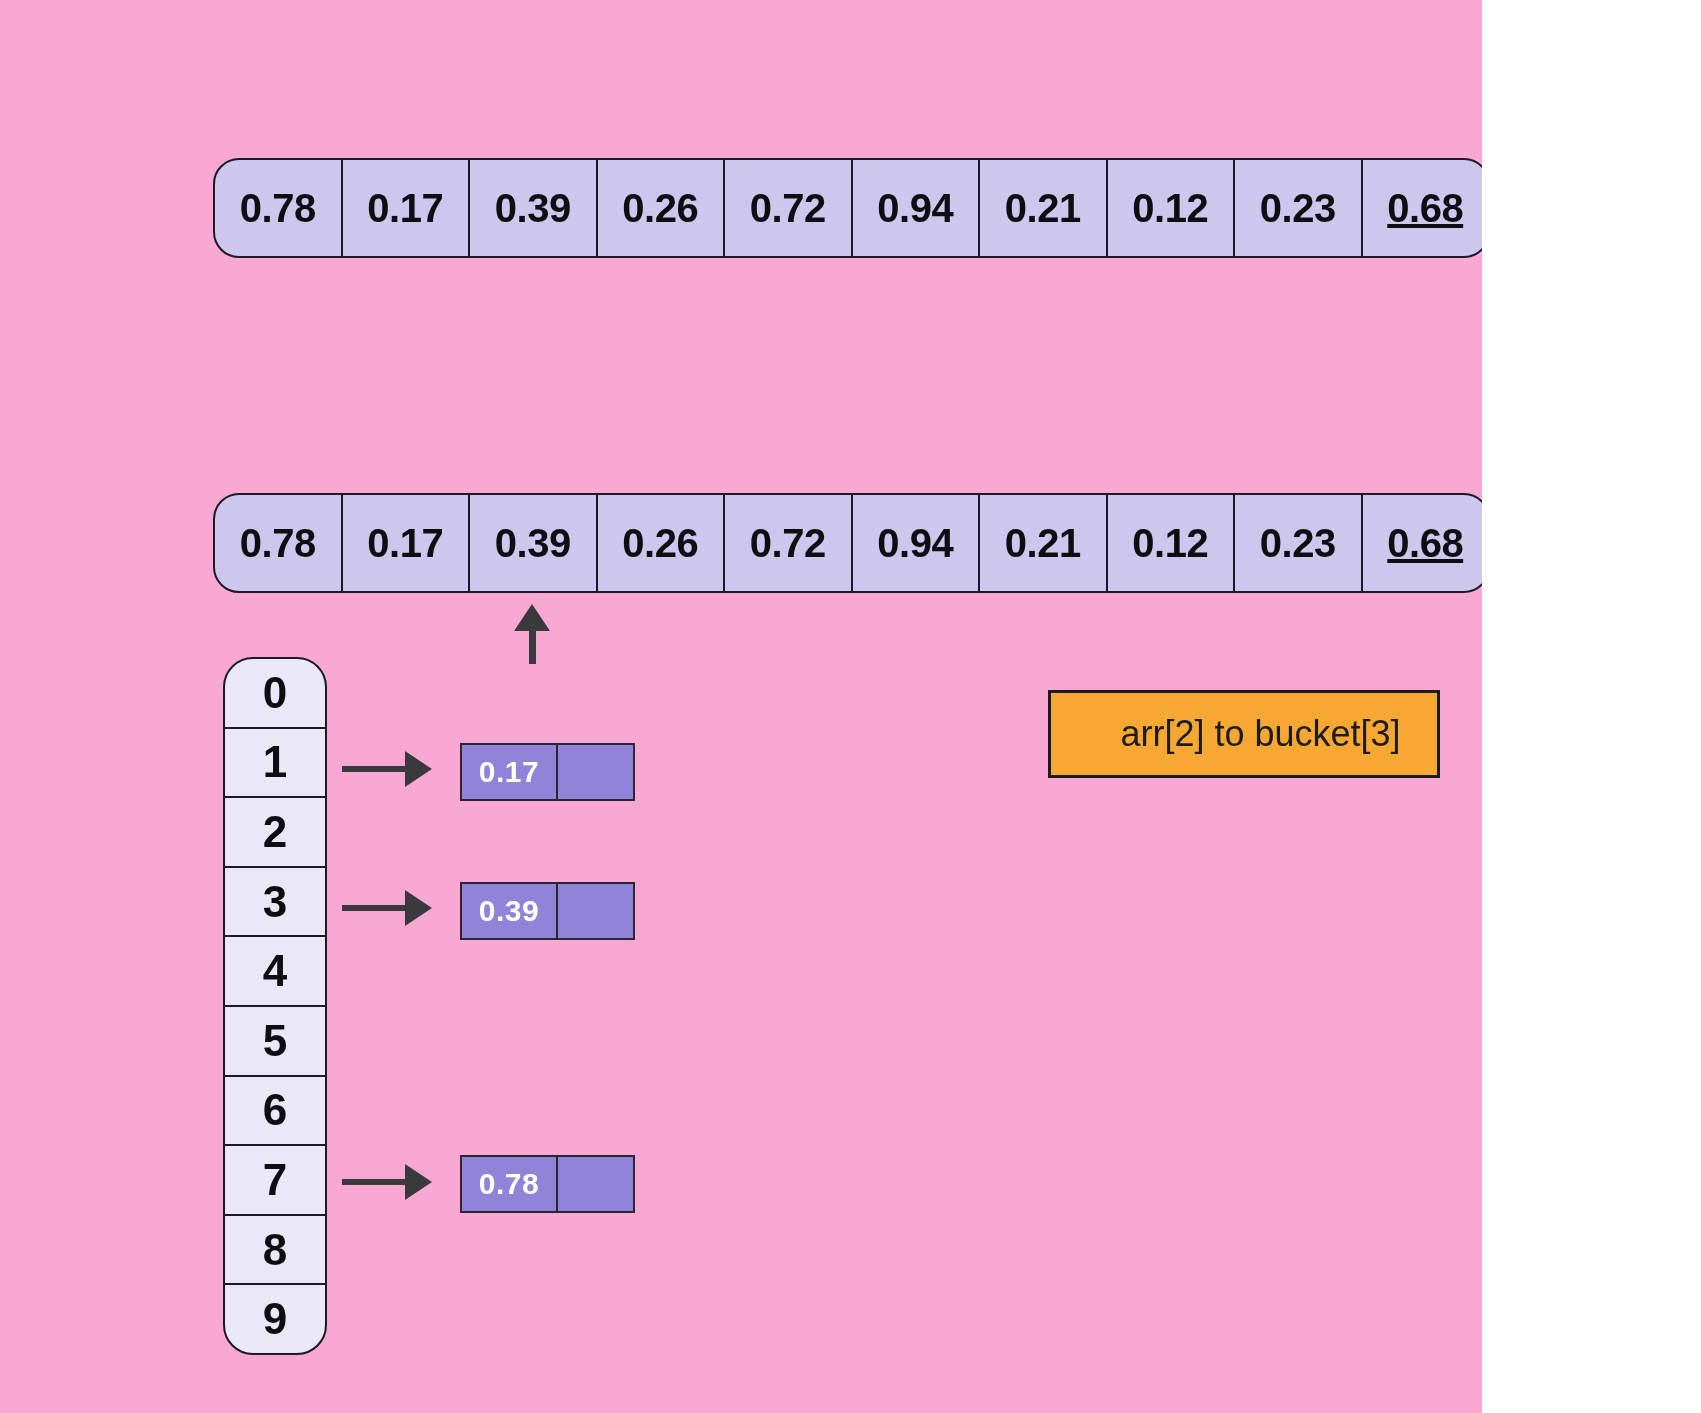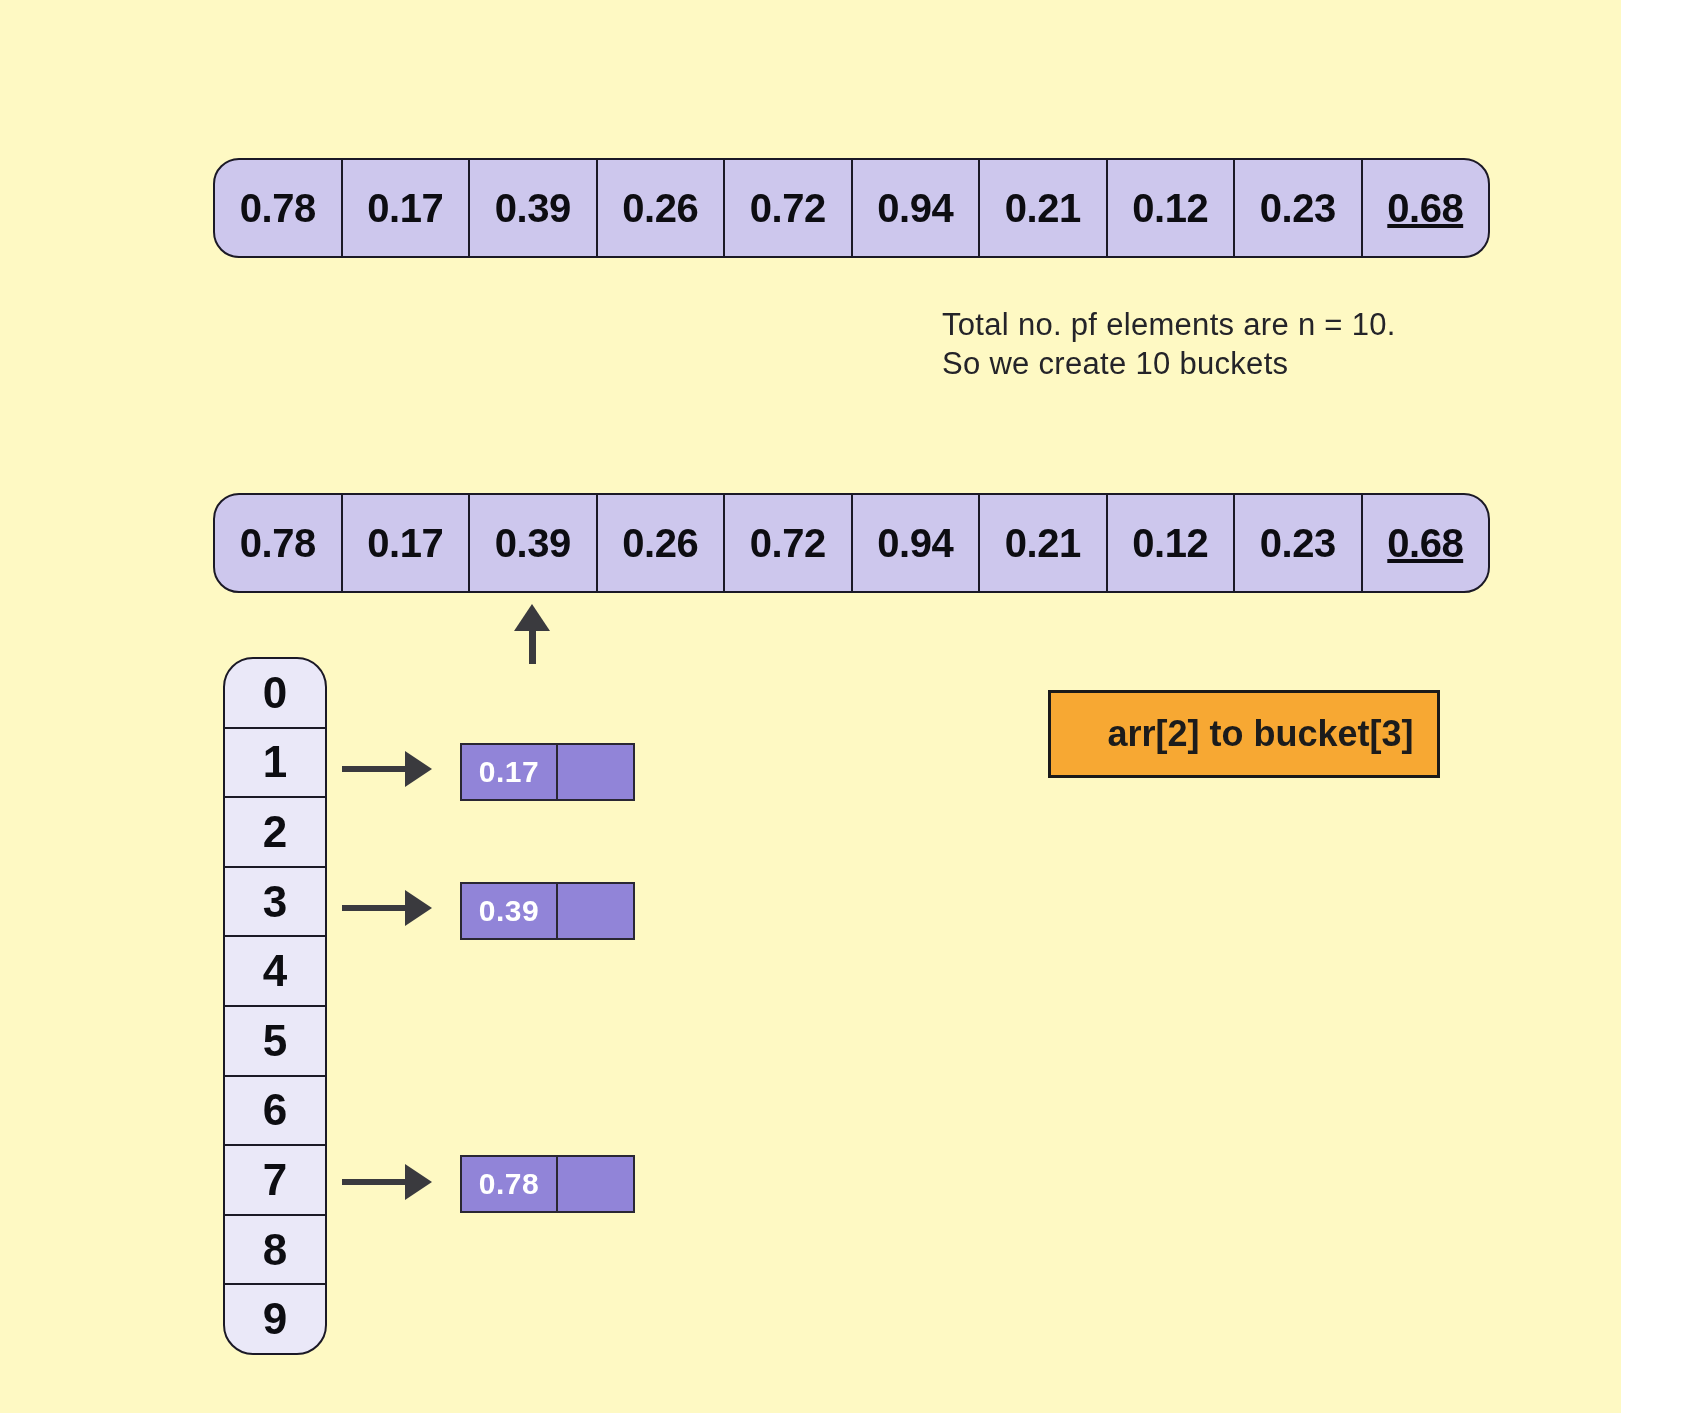--- a/index.html
+++ b/index.html
@@ -1,17 +1,17 @@
 <!DOCTYPE html>
 <html><head>
 <meta charset="utf-8">
 <style>
   html,body { margin:0; padding:0; background:#ffffff; }
   .canvas {
-    position:relative; width:1621px; height:1413px; background:#fef9c3;
+    position:relative; width:1482px; height:1413px; background:#f9a8d4;
     font-family:"Liberation Sans", sans-serif; color:#1c1c24; overflow:hidden;
   }
 
   
   .array {
     position:absolute; left:213px; width:1277px; height:100px;
     display:flex; border:2.5px solid #1b1926; border-radius:26px;
     overflow:hidden; background:#cdc7ed; box-sizing:border-box;
   }
   .array.top { top:158px; }
@@ -72,45 +72,41 @@
     border-right:2.5px solid #2a2733; color:#ffffff; font-weight:bold;
     font-size:30px; letter-spacing:0.5px;
   }
   .nnext { flex:1; }
 
   
   .callout {
     position:absolute; left:1048px; top:690px; width:392px; height:88px;
     background:#f7a833; border:3px solid #1a1a1a; box-sizing:border-box;
     display:flex; align-items:center; justify-content:center;
-    font-size:36px; font-weight:bold; color:#1c1c1c;padding-left:33px;
+    font-size:36px; font-weight:normal; color:#1c1c1c;padding-left:33px;
   }
 </style>
 </head>
 <body>
 
 <div class="canvas">
 
   <div class="array top">
     <div class="acell">0.78</div>
     <div class="acell">0.17</div>
     <div class="acell">0.39</div>
     <div class="acell">0.26</div>
     <div class="acell">0.72</div>
     <div class="acell">0.94</div>
     <div class="acell">0.21</div>
     <div class="acell">0.12</div>
     <div class="acell">0.23</div>
     <div class="acell">0.68</div>
   </div>
 
-  <div class="note">
-    <div>Total no. pf elements are n = 10.</div>
-    <div>So we create 10 buckets</div>
-  </div>
 
   <div class="array bottom">
     <div class="acell">0.78</div>
     <div class="acell">0.17</div>
     <div class="acell">0.39</div>
     <div class="acell">0.26</div>
     <div class="acell">0.72</div>
     <div class="acell">0.94</div>
     <div class="acell">0.21</div>
     <div class="acell">0.12</div>

